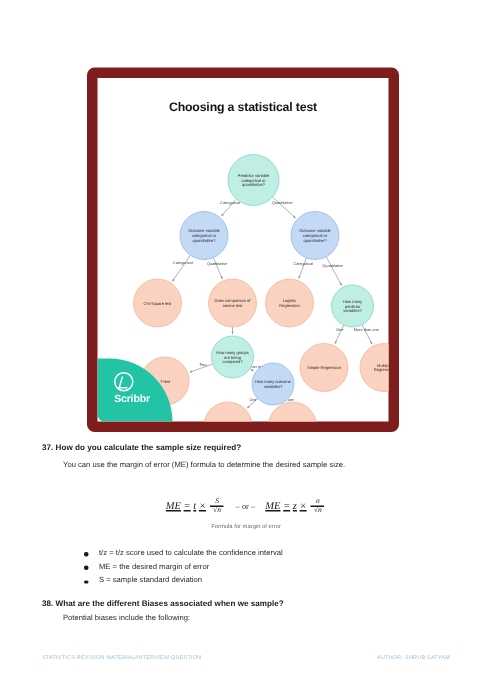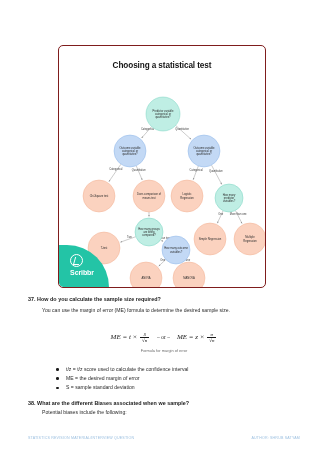--- a/index.html
+++ b/index.html
@@ -18,21 +18,21 @@
   }
 
   
   #figure-card {
     position: absolute;
     left: 58px;
     top: 45px;
     width: 208px;
     height: 243px;
     background: #ffffff;
-    border: 1px solid #7f1d1d;
+    border: 7px solid #7f1d1d;
     border-radius: 5px;
     box-sizing: border-box;
     overflow: hidden;
   }
   #figure-title {
     position: absolute;
     left: 0;
     top: 15px;
     width: 100%;
     text-align: center;
@@ -152,21 +152,21 @@
     vertical-align: middle;
     text-align: center;
     font-size: 5px;
     line-height: 1.05;
     margin: 0 1px;
     position: relative;
     top: -0.5px;
   }
   .frac .num { display: block; padding: 0 2px; }
   .frac .den { display: block; border-top: 0.6px solid #181818; padding: 0 2px; }
-  .op { font-style: italic; }
+  .op { font-style: italic; text-decoration: underline; }
   .dash-or {
     font-style: normal;
     font-size: 5.6px;
     padding: 0 5px;
     color: #2a2a2a;
   }
   #formula-caption {
     margin-top: 4px;
     font-size: 3.9px;
     color: #6d6d6d;

